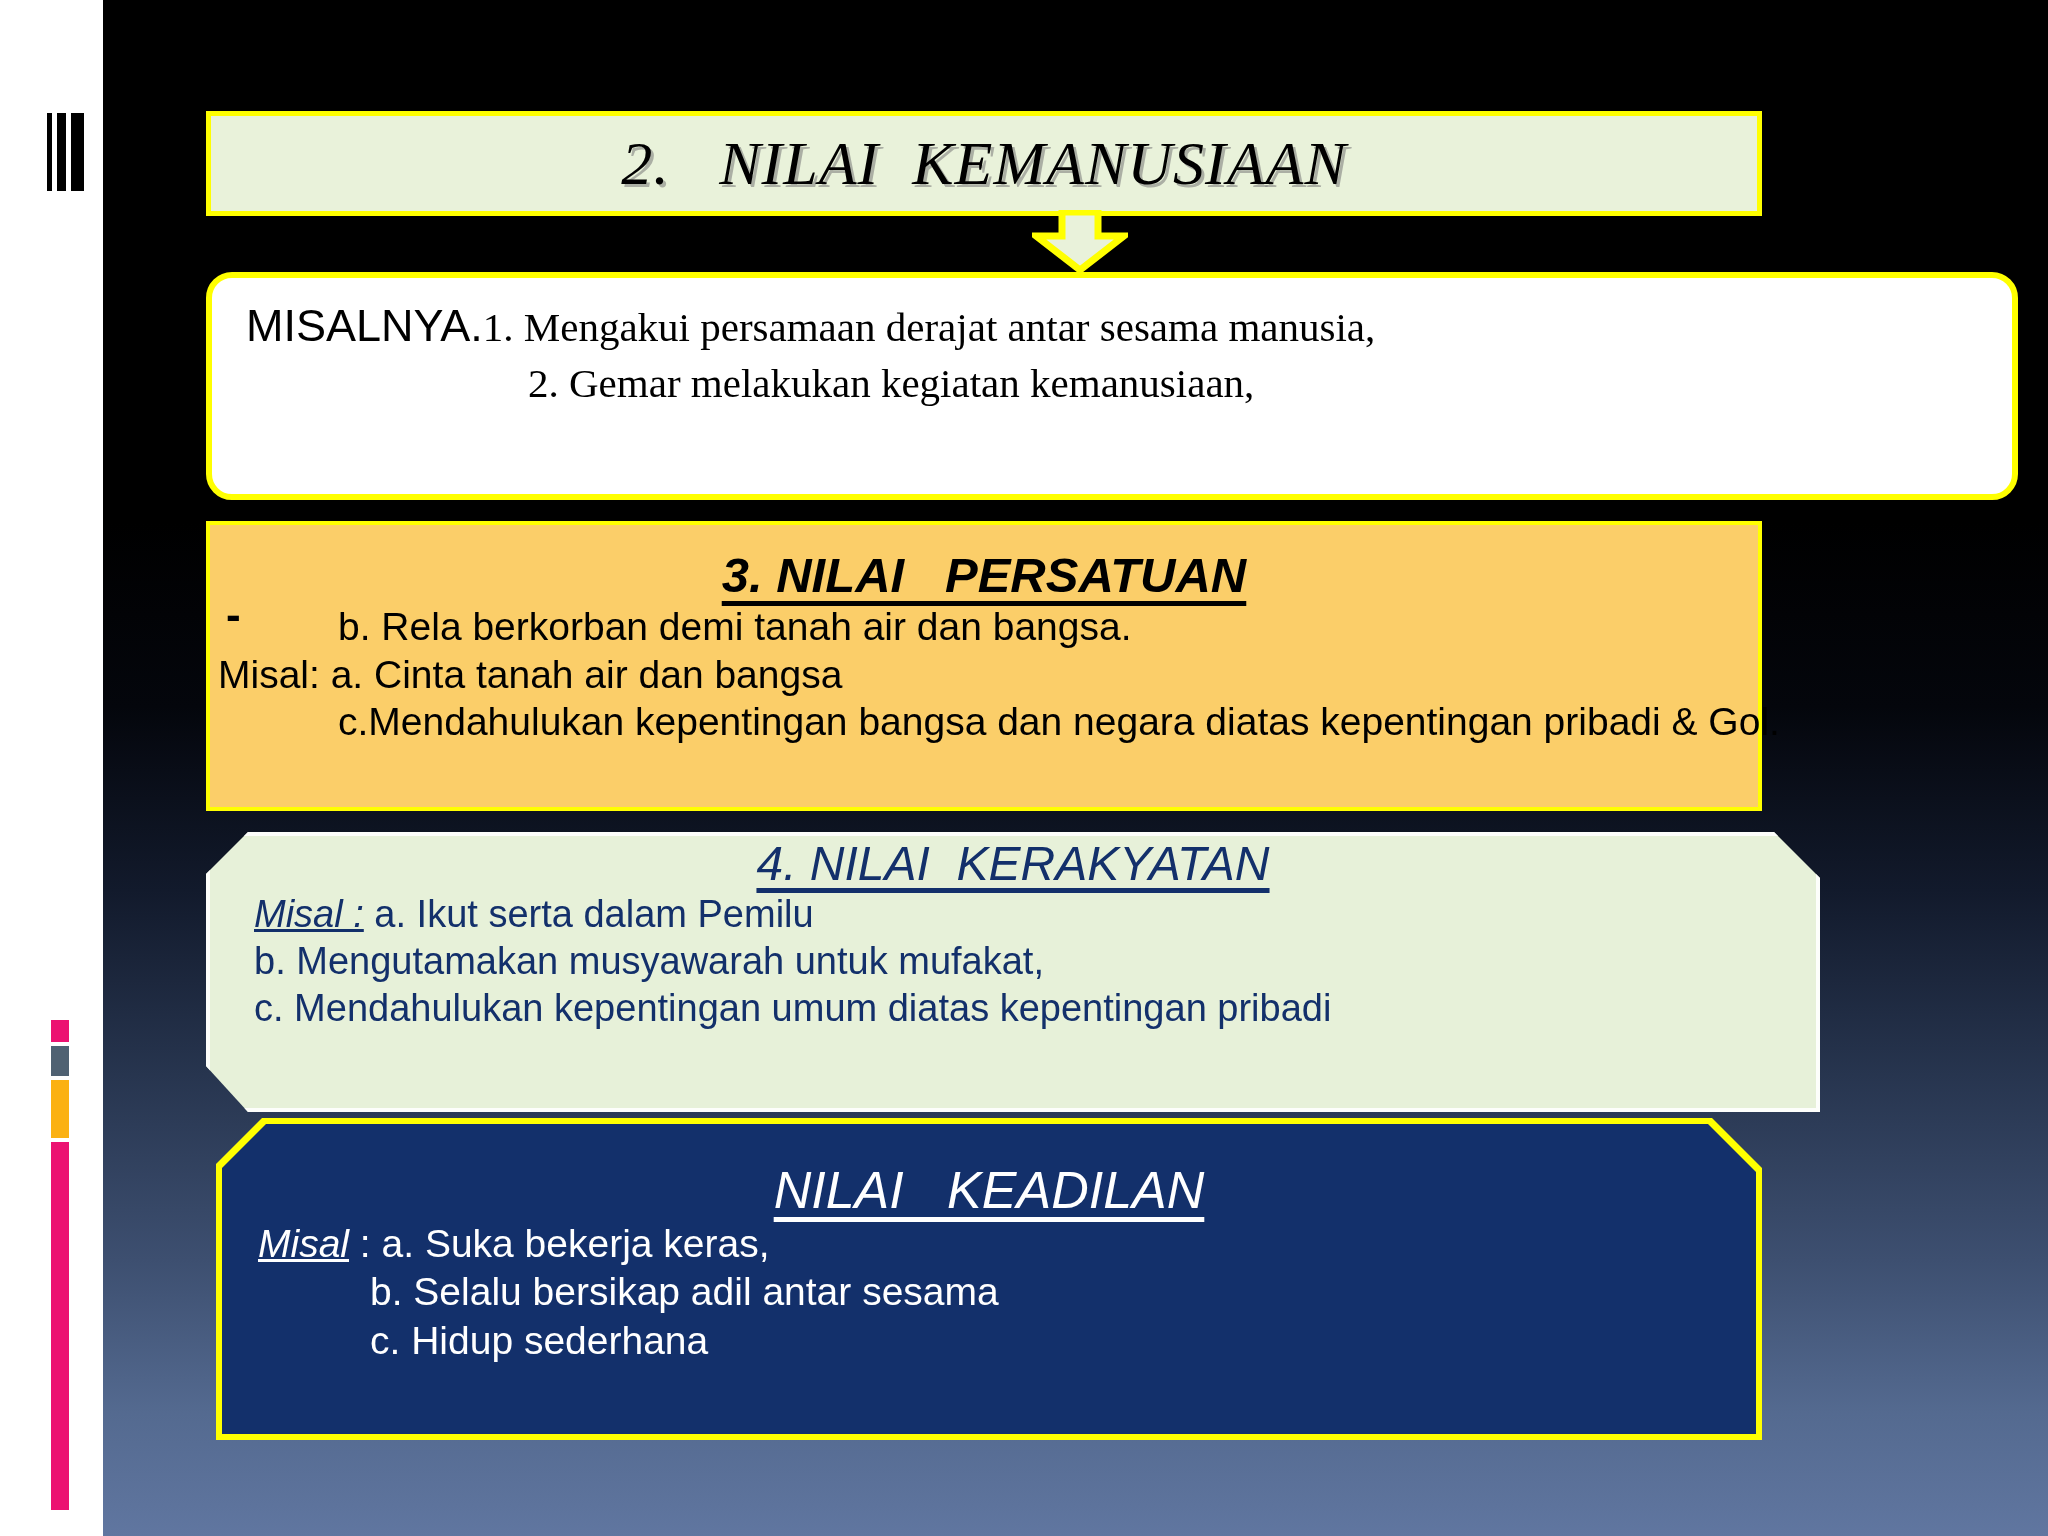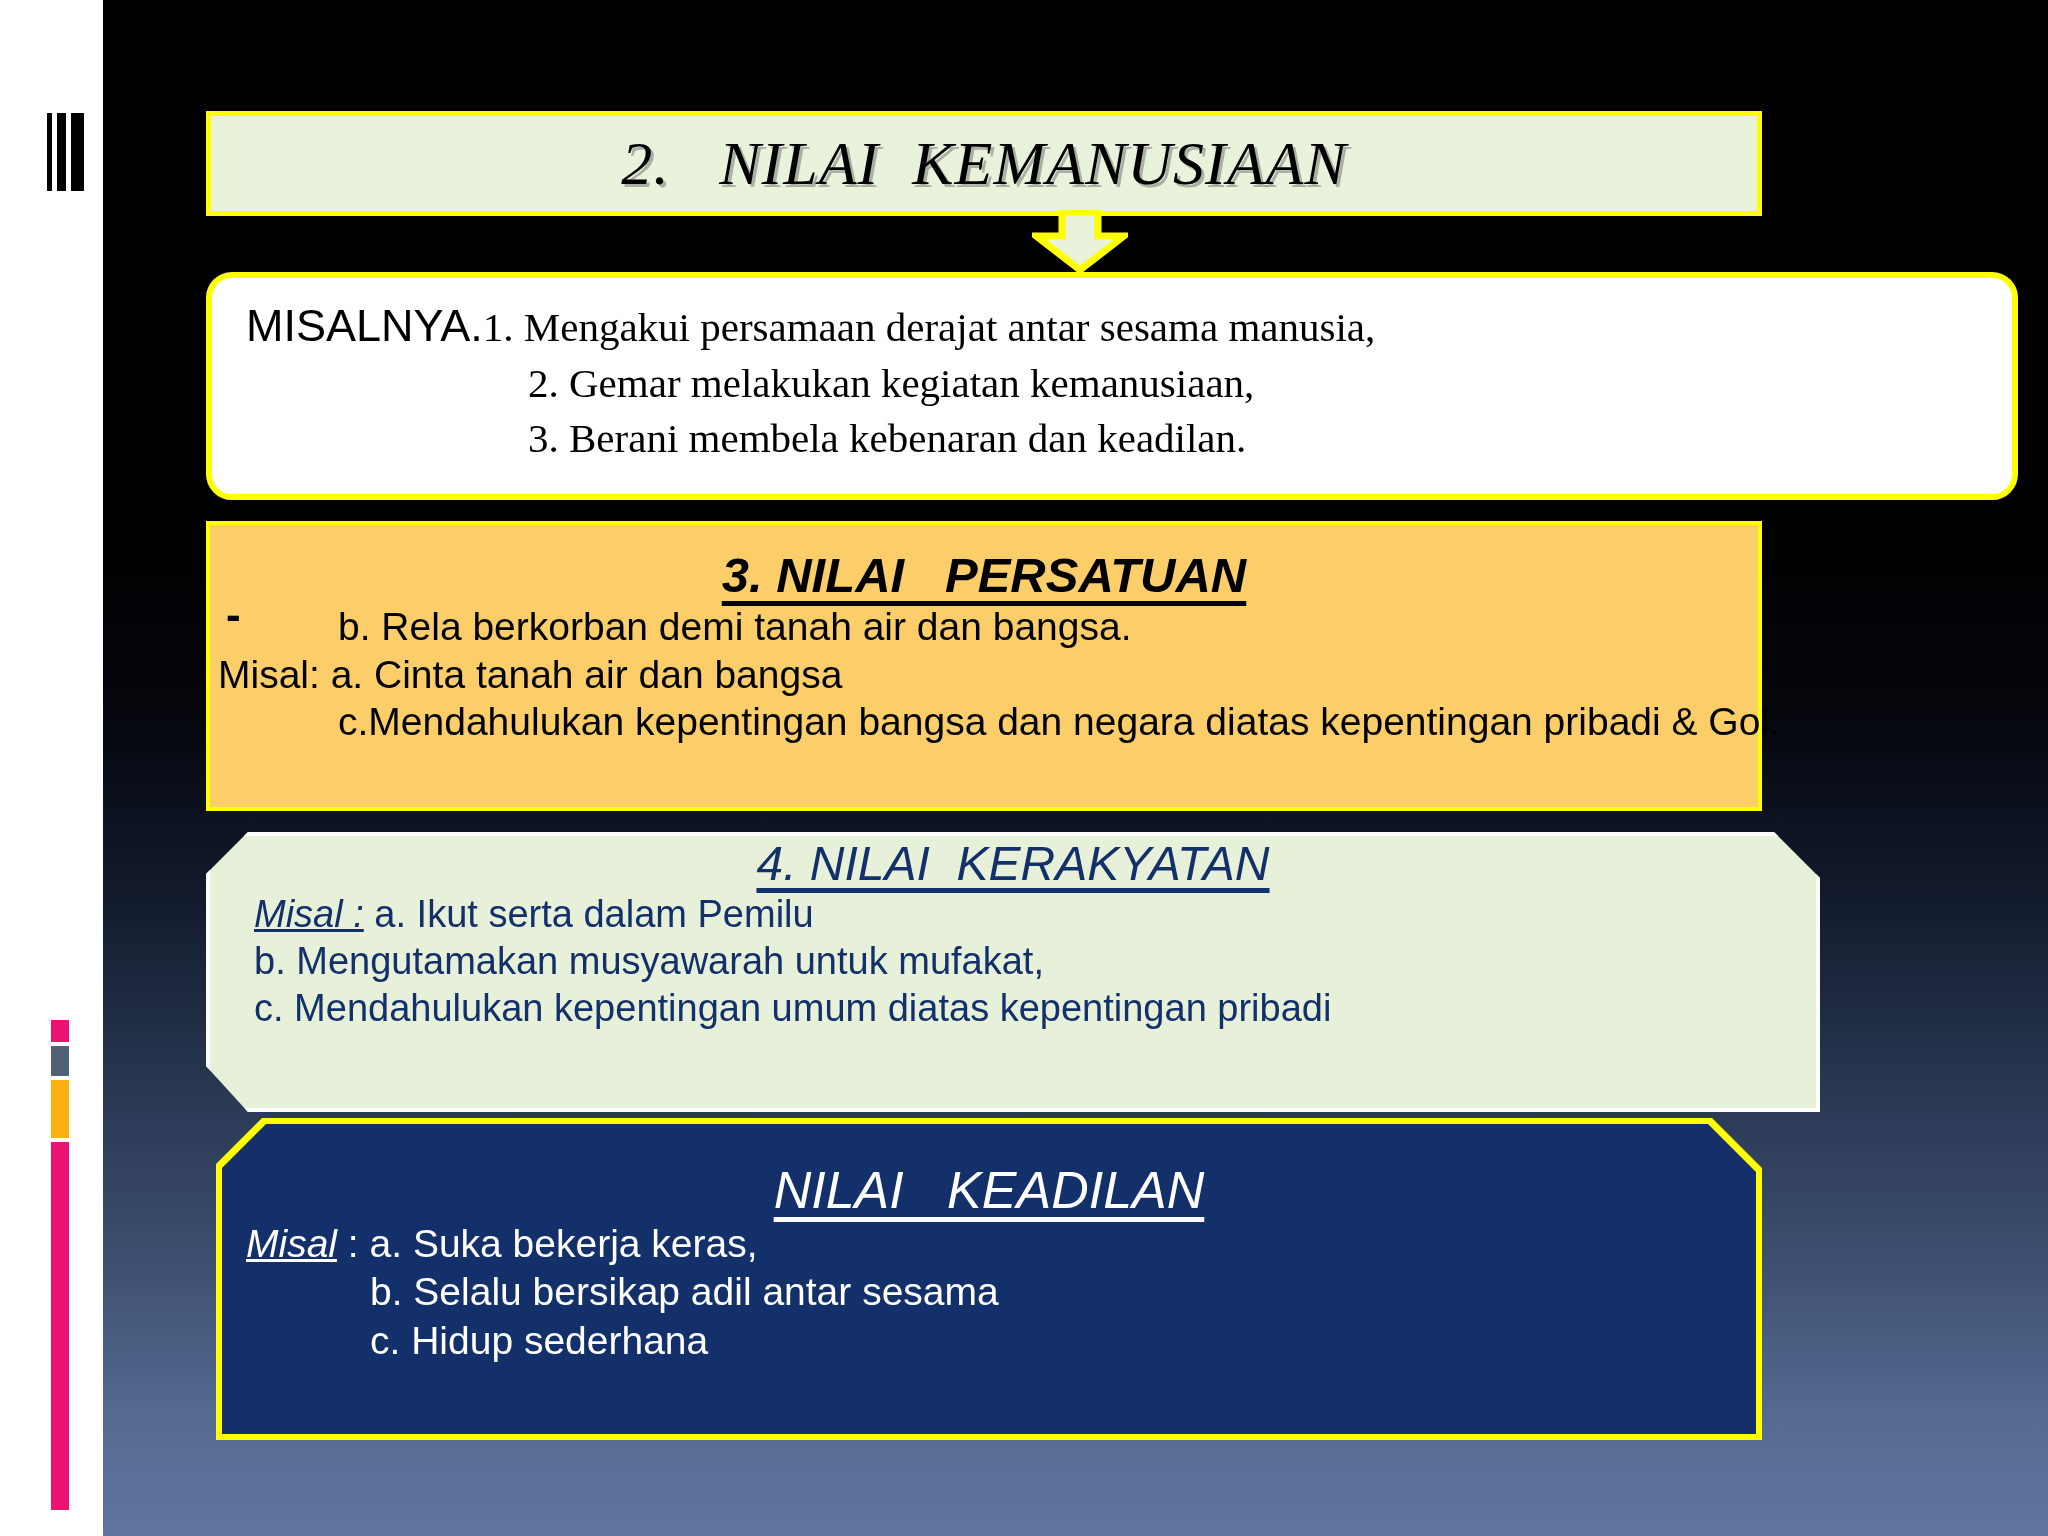--- a/index.html
+++ b/index.html
@@ -207,21 +207,21 @@
     text-underline-offset: 9px;
     text-decoration-thickness: 5px;
     margin-top: 36px;
     white-space: pre;
   }
   .nv-line {
     font-size: 39px;
     color: #FFFFFF;
     line-height: 1.24;
     white-space: pre;
-    padding-left: 24px;
+    padding-left: 36px;
   }
   .nv-line.ind { padding-left: 148px; }
 </style>
 </head>
 <body>
 
 <div id="slide">
 
   <div class="rail-white"></div>
 
@@ -242,21 +242,20 @@
 
   <div id="arrow-wrap">
     <svg width="96" height="62" viewBox="0 0 96 62" aria-hidden="true">
       <polygon points="30,2 66,2 66,26 92,26 48,60 4,26 30,26" fill="#E9F2DA" stroke="#FFFF00" stroke-width="7" stroke-linejoin="miter"></polygon>
     </svg>
   </div>
 
   <div class="box" id="misalnya-box">
     <div class="serif-line"><span id="misalnya-label">MISALNYA.</span><span>1. Mengakui persamaan derajat antar sesama manusia,</span></div>
     <div class="serif-line indent-1">2. Gemar melakukan kegiatan kemanusiaan,</div>
-    <div class="serif-line indent-1">3. Berani membela kebenaran dan keadilan.</div>
   </div>
 
   <div class="box" id="persatuan-box">
     <div id="persatuan-dash">-</div>
     <div id="persatuan-heading">3. NILAI   PERSATUAN</div>
     <div class="or-line ind">b. Rela berkorban demi tanah air dan bangsa.</div>
     <div class="or-line">Misal: a. Cinta tanah air dan bangsa</div>
     <div class="or-line ind">c.Mendahulukan kepentingan bangsa dan negara diatas kepentingan pribadi &amp; Gol.</div>
   </div>
 

